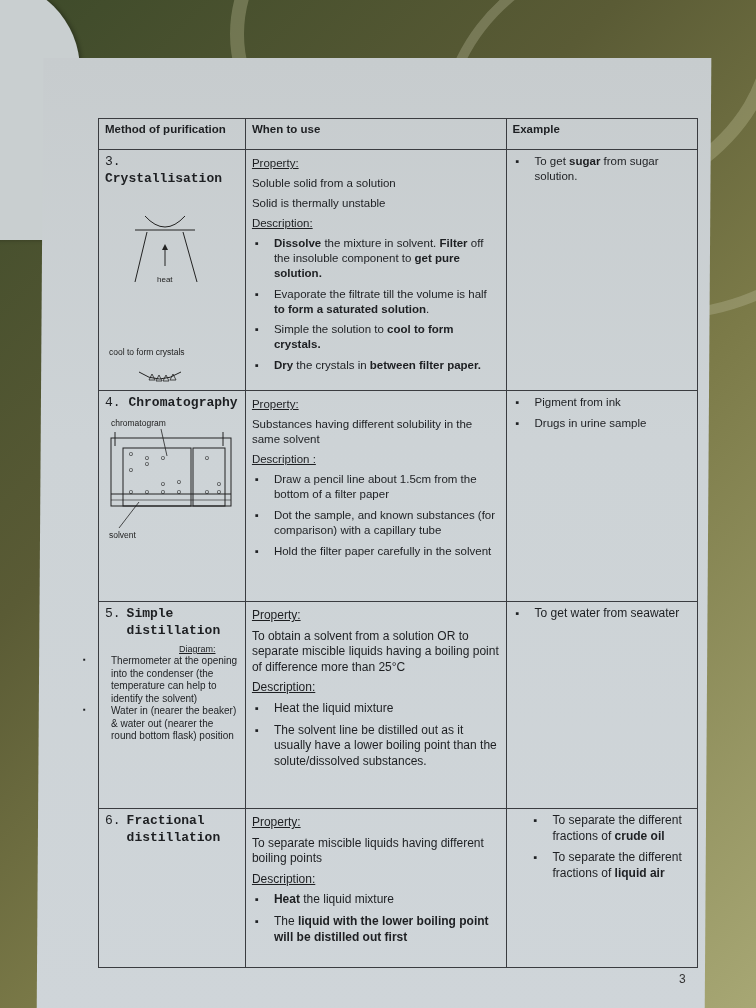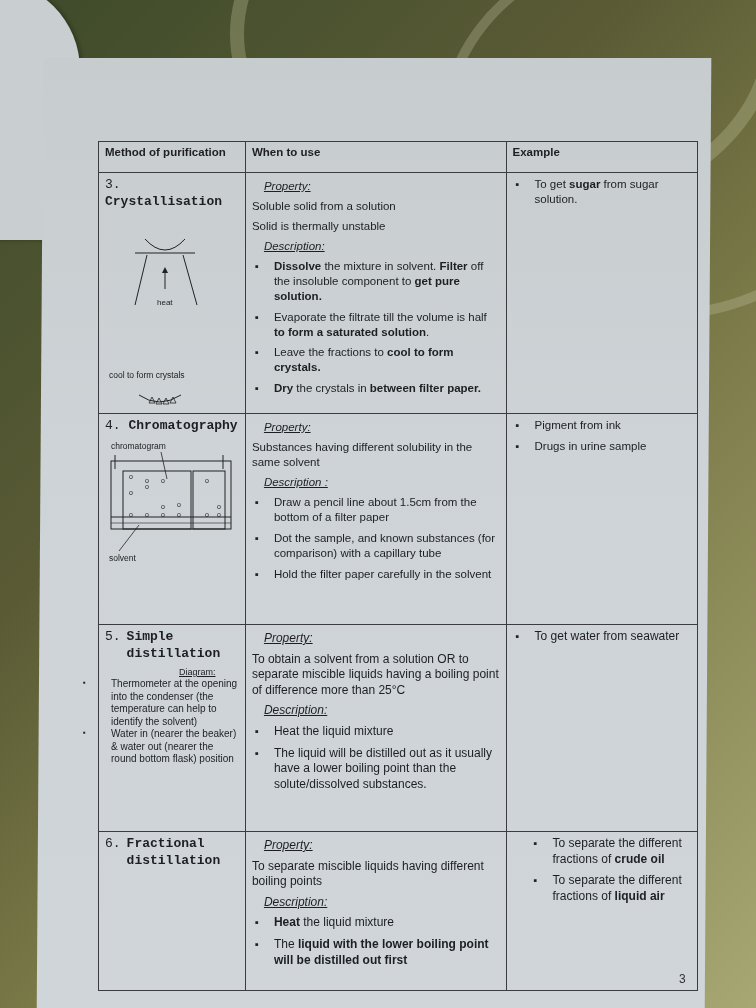--- a/index.html
+++ b/index.html
@@ -10,32 +10,32 @@
   }
   .bg-curve1 { position:absolute; left:230px; top:-160px; width:520px; height:360px; border-radius:50%; border:14px solid rgba(190,190,150,0.35); }
   .bg-curve2 { position:absolute; left:440px; top:-60px; width:420px; height:360px; border-radius:50%; border:10px solid rgba(200,200,170,0.3); }
   .left-page { position:absolute; left:-40px; top:-20px; width:120px; height:260px; background:#c9cfd0; border-radius:0 90px 0 0; box-shadow: 2px 0 4px rgba(0,0,0,0.3); }
   .page {
     position:absolute; left:40px; top:58px; width:668px; height:960px;
     background: linear-gradient(180deg, #c7ccce 0%, #cdd3d6 40%, #cfd5d9 100%);
     transform: skewX(-0.4deg);
   }
   .tbl {
-    position:absolute; left:98px; top:141px; width:600px;
+    position:absolute; left:98px; top:118px; width:600px;
     border-collapse:collapse; color:#1d1f22; font-size:11.5px; line-height:1.3;
   }
   table.grid { border-collapse:collapse; width:600px; }
   .grid td { border:1px solid #3a3c40; vertical-align:top; padding:4px 6px; }
   .hdr td { font-weight:bold; font-size:11.5px; padding:3px 6px; height:24px; }
   .col1 { width:134px; }
   .col2 { width:250px; }
   .col3 { width:180px; }
   .method-title { font-size:13px; font-weight:bold; margin-bottom:4px;font-family:Liberation Mono, monospace; }
   .method-title .num { font-weight:normal; }
-  .prop-label { text-decoration:underline; font-style:italic; margin:2px 0 5px 12px; display:block; }
+  .prop-label { text-decoration:underline; margin:2px 0 5px 0; display:block; }
   .line { margin-bottom:5px; }
   ul.bul { list-style:none; margin:0; padding:0; }
   ul.bul li { position:relative; padding-left:22px; margin-bottom:6px; }
   ul.bul li::before { content:"\25AA"; position:absolute; left:3px; top:0; font-size:11px; }
   .ex li { padding-left:24px; }
   .diagram-label { font-size:8px;padding-left:48px; }
   .small-list { font-size:10px; line-height:1.25; margin-left:20px; }
   .small-list li { padding-left:6px !important; margin-bottom:0 !important; }
   .small-list li::before { left:-22px !important; font-size:8px !important; }
   .page-num { position:absolute; left:679px; top:972px; font-size:12px; color:#333; }
@@ -86,21 +86,21 @@
         </svg>
       </td>
       <td>
         <span class="prop-label">Property:</span>
         <div class="line">Soluble solid from a solution</div>
         <div class="line">Solid is thermally unstable</div>
         <span class="prop-label">Description:</span>
         <ul class="bul">
               <li><b>Dissolve</b><span> the mixture in solvent. </span><b>Filter</b><span> off the insoluble component to </span><b>get pure solution.</b></li>
               <li><span>Evaporate the filtrate till the volume is half </span><b>to form a saturated solution</b><span>.</span></li>
-              <li><span>Leave the fractions to </span><b>cool to form crystals.</b></li>
+              <li><span>Simple the solution to </span><b>cool to form crystals.</b></li>
               <li><b>Dry</b><span> the crystals in </span><b>between filter paper.</b></li>
             </ul>
       </td>
       <td>
         <ul class="bul ex">
               <li><span>To get </span><b>sugar</b><span> from sugar solution.</span></li>
             </ul>
       </td>
     </tr>
 
@@ -170,21 +170,21 @@
           <li>Thermometer at the opening into the condenser (the temperature can help to identify the solvent)</li>
           <li>Water in (nearer the beaker) &amp; water out (nearer the round bottom flask) position</li>
         </ul>
       </td>
       <td style="font-size:12px;">
         <span class="prop-label">Property:</span>
         <div class="line">To obtain a solvent from a solution OR to separate miscible liquids having a boiling point of difference more than 25°C</div>
         <span class="prop-label">Description:</span>
         <ul class="bul">
               <li><span>Heat the liquid mixture</span></li>
-              <li><span>The liquid will be distilled out as it usually have a lower boiling point than the solute/dissolved substances.</span></li>
+              <li><span>The solvent line be distilled out as it usually have a lower boiling point than the solute/dissolved substances.</span></li>
             </ul>
       </td>
       <td style="font-size:12px;">
         <ul class="bul ex">
               <li><span>To get water from seawater</span></li>
             </ul>
       </td>
     </tr>
 
     <tr class="row6">

